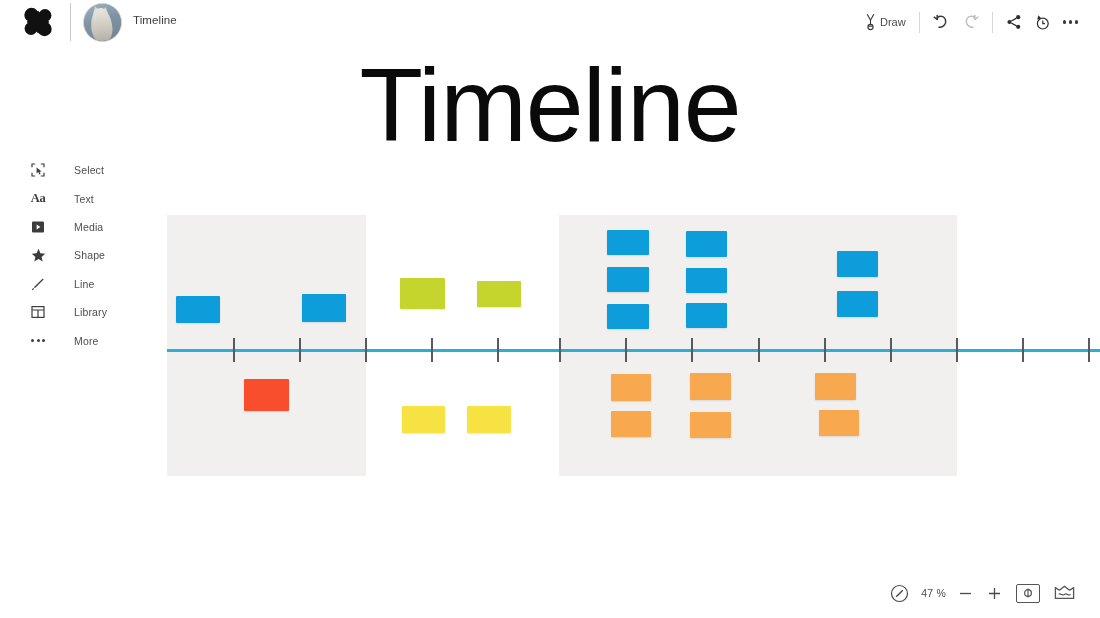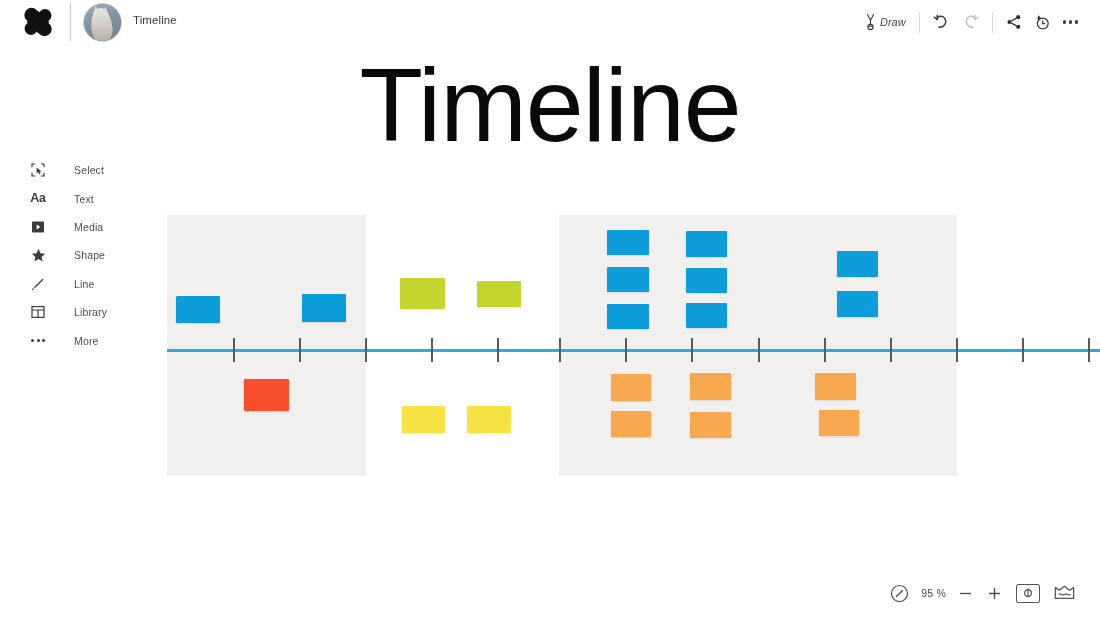--- a/index.html
+++ b/index.html
@@ -83,21 +83,20 @@
     height: 28px;
     display: flex;
     align-items: center;
     gap: 0px;
   }
   .tr-item {
     display: flex;
     align-items: center;
     height: 28px;
     padding: 0 6px;
-    font-style: italic;
   }
   .tr-item svg { display: block; }
   .draw-label {
     font-size: 11px;
     color: #4a4a4a;
     margin-left: 3px;
     white-space: nowrap;
   }
   .vsep {
     width: 1px;
@@ -129,20 +128,21 @@
     height: 28.4px;
     cursor: default;
   }
   .side-ico {
     width: 20px;
     display: flex;
     align-items: center;
     justify-content: center;
     color: #3c3c3c;
     flex: none;
+    font-family: Liberation Serif, serif;
   }
   .side-ico svg { display: block; }
   .side-label {
     margin-left: 26px;
     font-size: 10.5px;
     color: #4e4e4e;
     letter-spacing: .15px;
     white-space: nowrap;
   }
   .aa {
@@ -458,21 +458,21 @@
 
   <div class="zb">
     <span>
       <svg width="19" height="19" viewBox="0 0 19 19" fill="none" stroke="#4a4a4a" stroke-width="1.2">
         <circle cx="9.5" cy="9.5" r="8"></circle>
         <path d="M6.2 12.8 L12.8 6.2" stroke-width="1.4"></path>
       </svg>
     </span>
   </div>
 
-  <div class="zoom-pct">95 %</div>
+  <div class="zoom-pct">47 %</div>
 
   <div class="zb">
     <span>
       <svg width="15" height="15" viewBox="0 0 15 15" stroke="#4a4a4a" stroke-width="1.3">
         <path d="M2 7.5 H13"></path>
       </svg>
     </span>
   </div>
 
   <div class="zb">

